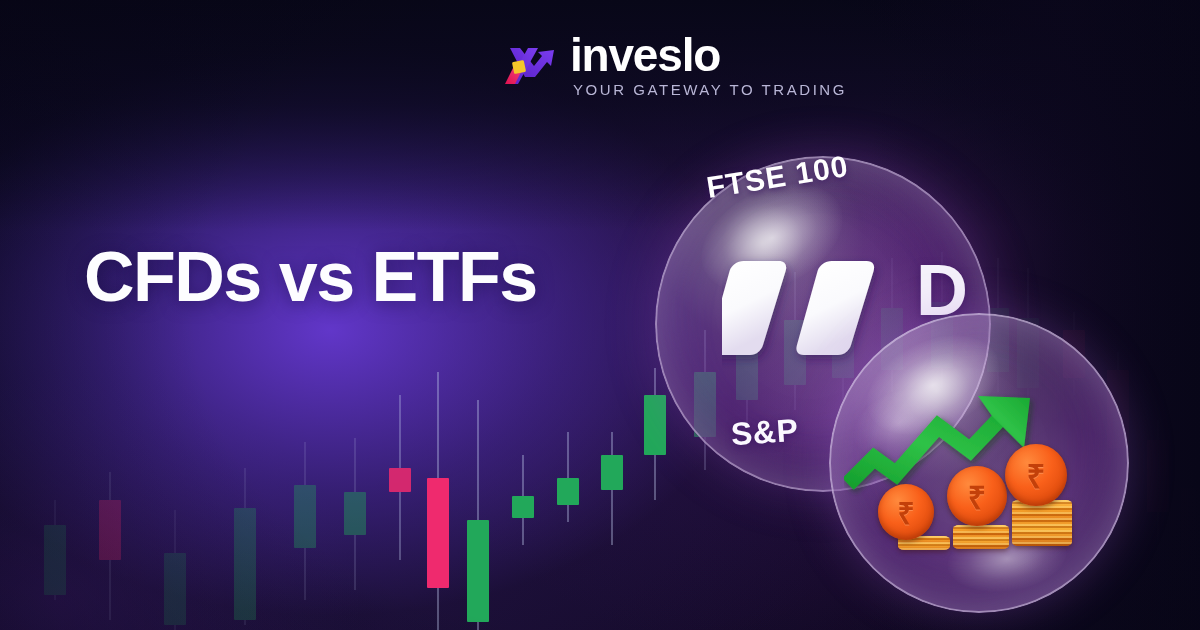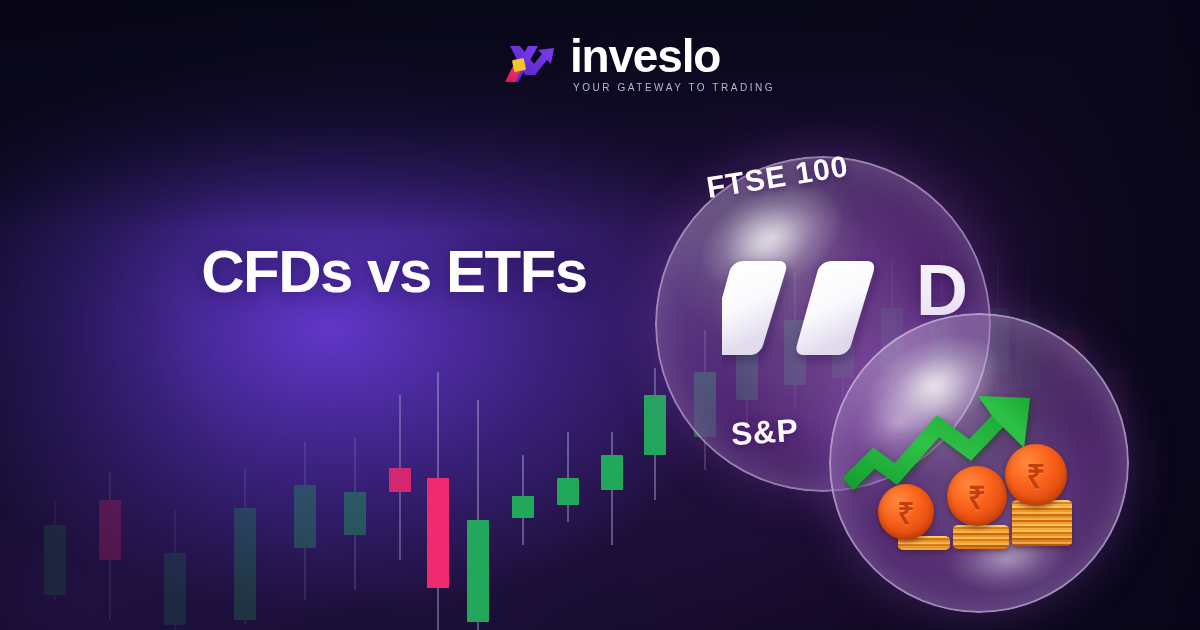--- a/index.html
+++ b/index.html
@@ -58,33 +58,32 @@
     position:absolute; left:498px; top:32px;
     display:flex; align-items:center; gap:10px;
   }
   .logo-mark { width:62px; height:62px; position:relative; }
   .logo-text { display:flex; flex-direction:column; line-height:1; }
   .logo-word {
     font-size:46px; font-weight:700; color:#ffffff;
     letter-spacing:-1.2px;
   }
   .logo-tag {
-    font-size:10px; color:#b9b6d6; letter-spacing:2.55px;
+    font-size:15px; color:#b9b6d6; letter-spacing:2.55px;
     margin-top:4px; margin-left:3px; font-weight:400;
   }
 
   
   .headline {
     position:absolute; left:84px; top:243px; width:620px;
   }
   .headline h1 {
-    font-size:60px; font-weight:700; color:#fdfdff;
+    font-size:70px; font-weight:700; color:#fdfdff;
     letter-spacing:-1.5px; line-height:0.98;
     text-shadow:0 2px 18px rgba(20,8,60,0.5);
-    text-align:center;
   }
   .headline h2 {
     margin-top:14px;
     font-size:42px; font-weight:400; color:#f3f1fb;
     letter-spacing:-0.3px; line-height:1.05;
   }
 
   
   .bubble {
     position:absolute; border-radius:50%;

